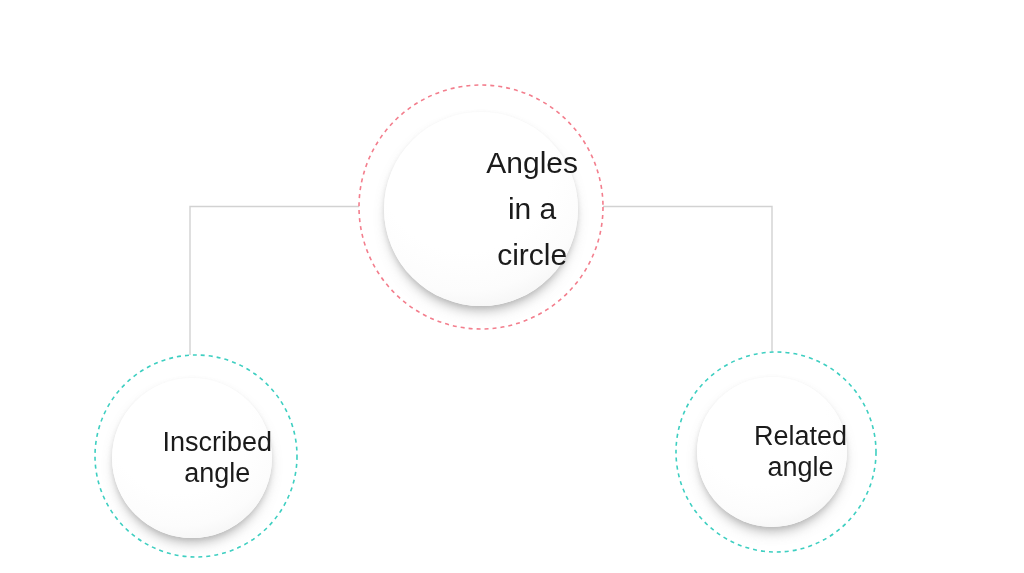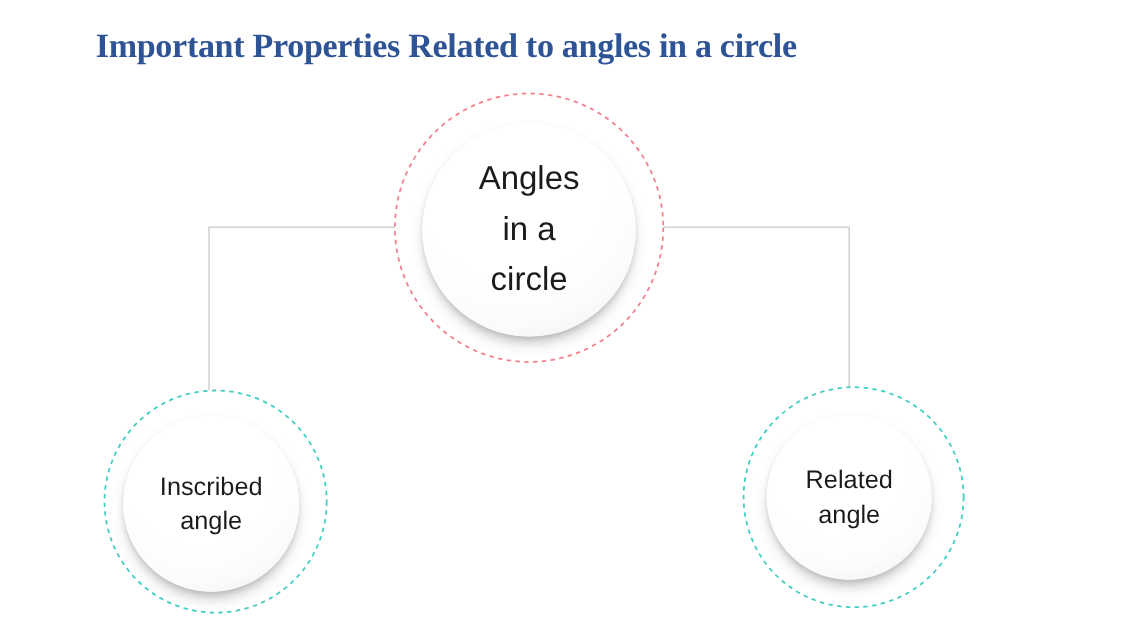--- a/index.html
+++ b/index.html
@@ -32,21 +32,21 @@
     left: 0;
     top: 0;
     width: 1024px;
     height: 573px;
   }
   .node {
     position: absolute;
     border-radius: 50%;
     display: flex;
     align-items: center;
-    justify-content: center;
+    justify-content: flex-end;
     text-align: center;
     background: radial-gradient(circle at 42% 28%,
                 #ffffff 48%, #fcfcfc 70%, #f1f1f1 90%, #e5e5e5 100%);
     box-shadow: 0 8px 12px -3px rgba(125,125,125,0.50),
                 0 2px 4px rgba(160,160,160,0.25);
   }
   .node-label {
     white-space: pre-line;
     color: #1b1b1b;
     font-family: "Liberation Sans", sans-serif;
@@ -68,30 +68,29 @@
     height: 160px;
   }
   .node-central {
     left: 697px;
     top: 377px;
     width: 150px;
     height: 150px;
   }
   .node-inscribed .node-label,
   .node-central .node-label {
-    font-size: 23px;
+    font-size: 27px;
     line-height: 31px;
   }
 </style>
 </head>
 <body>
 
 <div class="slide">
 
-  <h1 class="title">Important Properties Related to angles in a circle</h1>
 
   <svg class="diagram-lines" viewBox="0 0 1024 573" xmlns="http://www.w3.org/2000/svg">
     <polyline points="190,355 190,206.5 359,206.5" fill="none" stroke-width="1.4" stroke="#D2D2D2"></polyline>
     <polyline points="603,206.5 772,206.5 772,352" fill="none" stroke-width="1.4" stroke="#D2D2D2"></polyline>
     <circle cx="481" cy="207" r="122" fill="none" stroke-width="1.6" stroke-dasharray="4 4" stroke="#F37E8D"></circle>
     <circle cx="196" cy="456" r="101" fill="none" stroke-width="1.6" stroke-dasharray="4 4" stroke="#3ECFC1"></circle>
     <circle cx="776" cy="452" r="100" fill="none" stroke-width="1.6" stroke-dasharray="4 4" stroke="#3ECFC1"></circle>
   </svg>
 
   <div class="node node-root">

